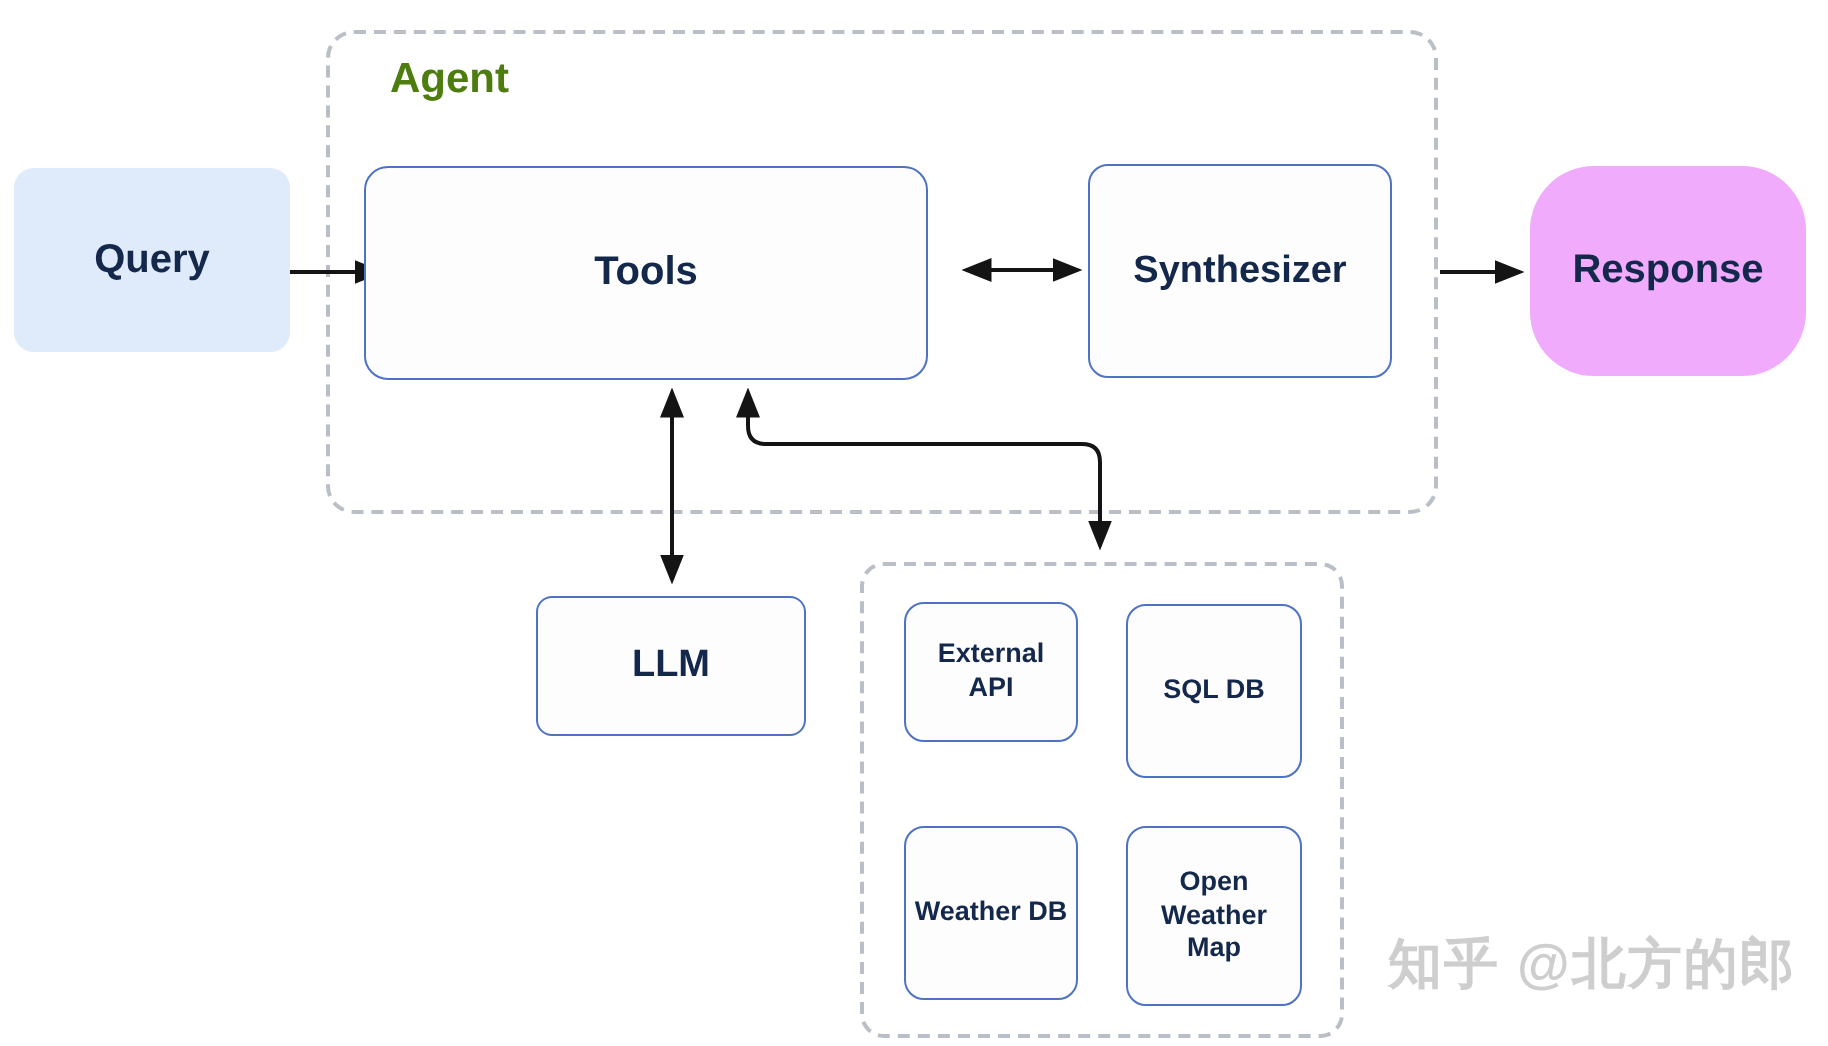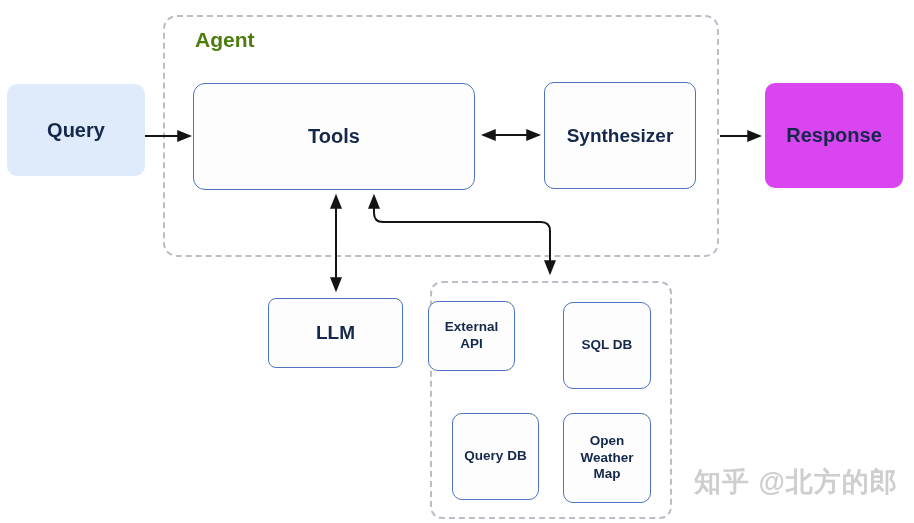--- a/index.html
+++ b/index.html
@@ -36,21 +36,21 @@
     color:#14284b;
     font-weight:bold;
     border-radius:10px;
     line-height:1.25;
   }
   .node.bordered{
     background:#fdfdfe;
     border:1.6px solid #4e73c4;
   }
   .node.fill-query{ background:#dfeafa; }
-  .node.fill-response{ background:#d946ef; }
+  .node.fill-response{ background:#f0abfc;border-radius:32px; }
   .big{ font-size:20px; }
   .small{ font-size:13.5px; padding:4px; }
   .watermark{
     position:absolute;
     left:694px;top:464px;
     font-size:27px;
     font-weight:bold;
     color:#cecece;
     letter-spacing:1px;
     text-shadow:1px 1px 0 #ffffff;
@@ -84,31 +84,31 @@
 
     <line x1="720" y1="136" x2="760" y2="136" stroke="#141414" stroke-width="2" marker-end="url(#arr)"></line>
 
     <line x1="336" y1="196" x2="336" y2="290" stroke="#141414" stroke-width="2" marker-start="url(#arrS)" marker-end="url(#arr)"></line>
 
     <path d="M374,196 L374,213 Q374,222 383,222 L541,222 Q550,222 550,231 L550,273" fill="none" stroke="#141414" stroke-width="2" marker-start="url(#arrS)" marker-end="url(#arr)"></path>
   </svg>
 
   <div class="node fill-query big" style="left:7px;top:84px;width:138px;height:92px;">Query</div>
 
-  <div class="node bordered big" style="left:193px;top:83px;width:282px;height:107px;border-radius:12px;">Tools</div>
+  <div class="node bordered big" style="left:182px;top:83px;width:282px;height:107px;border-radius:12px;">Tools</div>
 
   <div class="node bordered big" style="left:544px;top:82px;width:152px;height:107px;font-size:19px;">Synthesizer</div>
 
   <div class="node fill-response big" style="left:765px;top:83px;width:138px;height:105px;">Response</div>
 
   <div class="node bordered" style="left:268px;top:298px;width:135px;height:70px;font-size:19px;border-radius:8px;">LLM</div>
 
-  <div class="node bordered small" style="left:428px;top:301px;width:87px;height:70px;">External API</div>
+  <div class="node bordered small" style="left:452px;top:301px;width:87px;height:70px;">External API</div>
 
   <div class="node bordered small" style="left:563px;top:302px;width:88px;height:87px;">SQL DB</div>
 
-  <div class="node bordered small" style="left:452px;top:413px;width:87px;height:87px;">Query DB</div>
+  <div class="node bordered small" style="left:452px;top:413px;width:87px;height:87px;">Weather DB</div>
 
   <div class="node bordered small" style="left:563px;top:413px;width:88px;height:90px;">Open Weather Map</div>
 
   <div class="watermark">知乎 @北方的郎</div>
 
 </div>
 
 </body></html>

